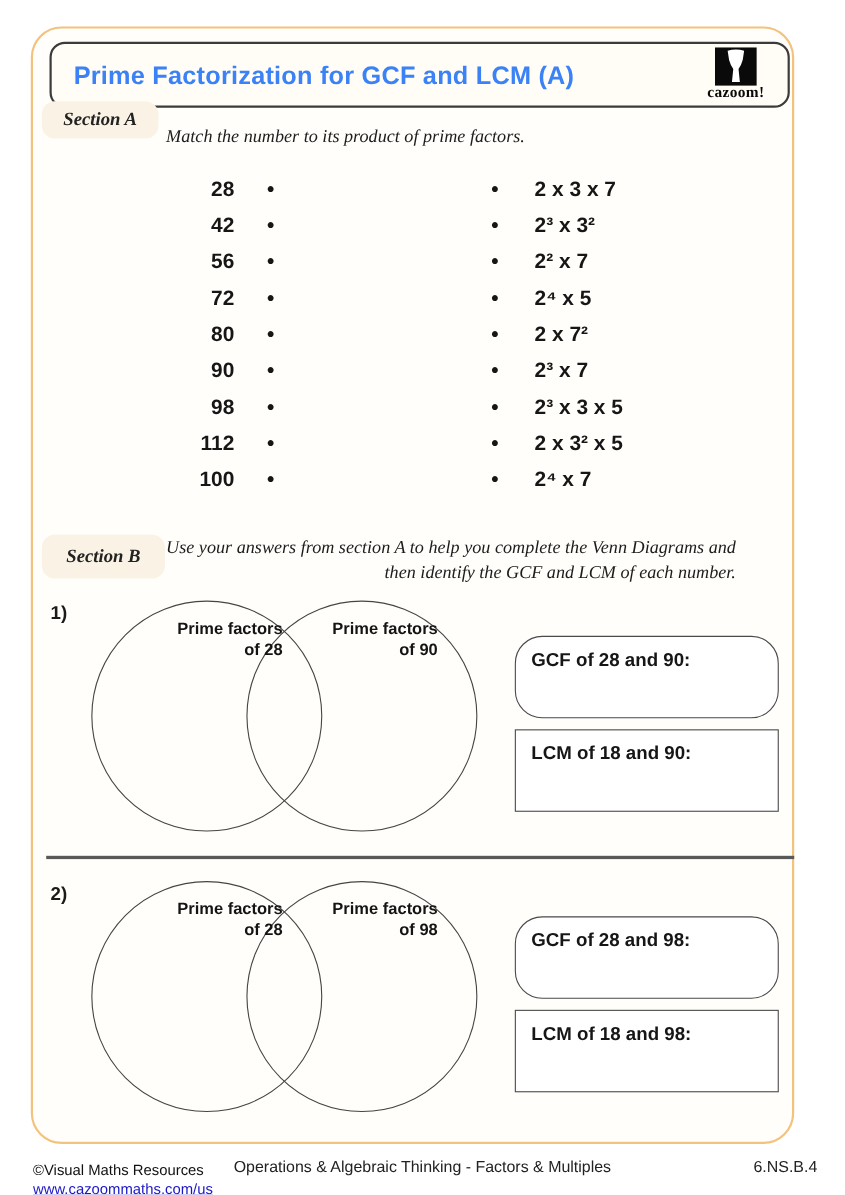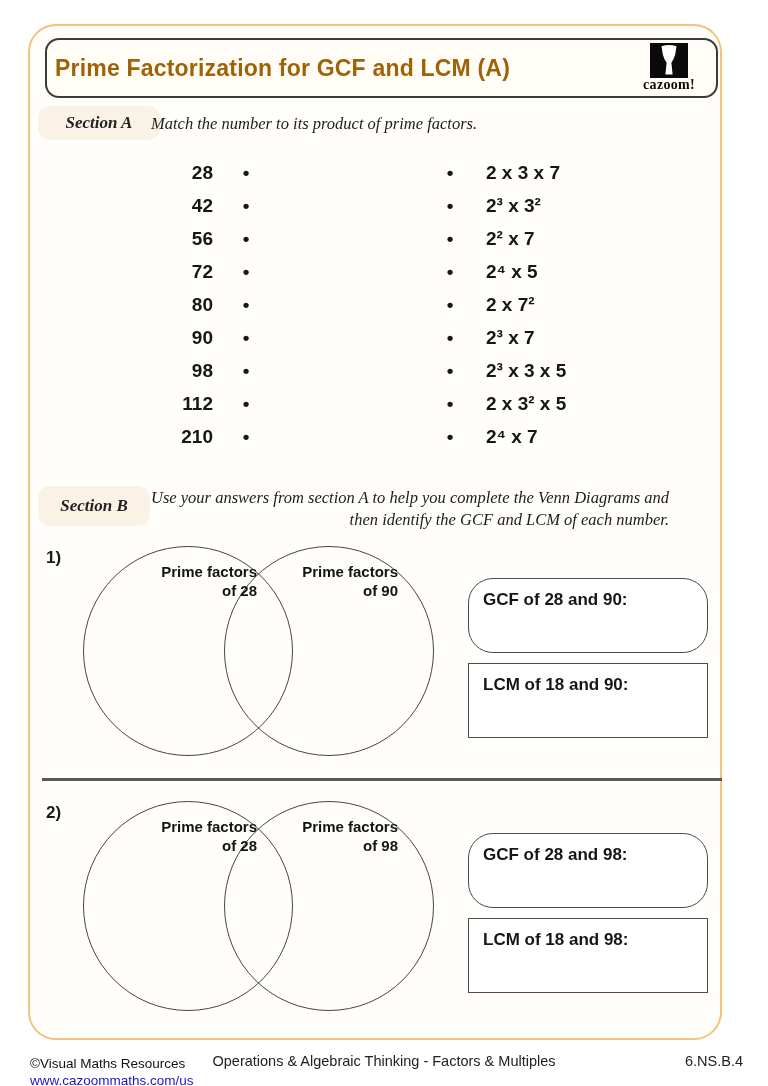--- a/index.html
+++ b/index.html
@@ -11,36 +11,36 @@
     position:absolute; left:28px; top:24px; width:690px; height:1012px;
     border:2px solid var(--page-border,#f3c27c); border-radius:28px; background:#fffefb;
   }
   
   .title-bar {
     position:absolute; left:45px; top:38px; width:669px; height:56px;
     border:2px solid var(--title-border,#3b3b3b); border-radius:14px; background:#fffdf6;
     display:flex; align-items:center;
   }
   .title-text {
-    font-size:23px; font-weight:bold; margin:0; padding-left:8px; color:#a16207;
+    font-size:23px; font-weight:bold; margin:0; padding-left:20px; color:#3b82f6;
     font-family:"Liberation Sans", sans-serif; letter-spacing:0.2px;
   }
   .logo { position:absolute; right:14px; top:3px; width:66px; text-align:center; }
   .logo-square { display:block; margin:0 auto; }
   .logo-text {
     font-family:"Liberation Serif", serif; font-weight:bold; font-size:14px;
     color:#0a0a0a; margin-top:-1px; letter-spacing:0.3px;
   }
   
   .section-label {
     position:absolute; background:var(--label-bg,#faf3e5); border-radius:12px;
     font-family:"Liberation Serif", serif; font-style:italic; font-weight:bold;
     font-size:17px; color:#222; display:flex; align-items:center; justify-content:center;
   }
-  #label-a { left:38px; top:106px; width:122px; height:34px; }
+  #label-a { left:38px; top:92px; width:106px; height:34px; }
   #label-b { left:38px; top:486px; width:112px; height:40px; }
   .instruction {
     position:absolute; font-family:"Liberation Serif", serif; font-style:italic;
     font-size:16.5px; color:#1c1c1c; line-height:22px;
   }
   #instr-a { left:151px; top:113px; }
   #instr-b { left:151px; top:487px;text-align:right; }
   
   #match-list { position:absolute; left:0; top:156px; width:768px; }
   .match-row { position:relative; height:33px; }
@@ -150,21 +150,21 @@
   </div>
 
   <div class="match-row">
     <span class="match-num">112</span>
     <span class="bullet-l">•</span>
     <span class="bullet-r">•</span>
     <span class="match-factors">2 x 3² x 5</span>
   </div>
 
   <div class="match-row">
-    <span class="match-num">210</span>
+    <span class="match-num">100</span>
     <span class="bullet-l">•</span>
     <span class="bullet-r">•</span>
     <span class="match-factors">2⁴ x 7</span>
   </div>
 </div>
 
 <div class="section-label" id="label-b">Section B</div>
 <div class="instruction" id="instr-b">
   <div>Use your answers from section A to help you complete the Venn Diagrams and</div>
   <div>then identify the GCF and LCM of each number.</div>

